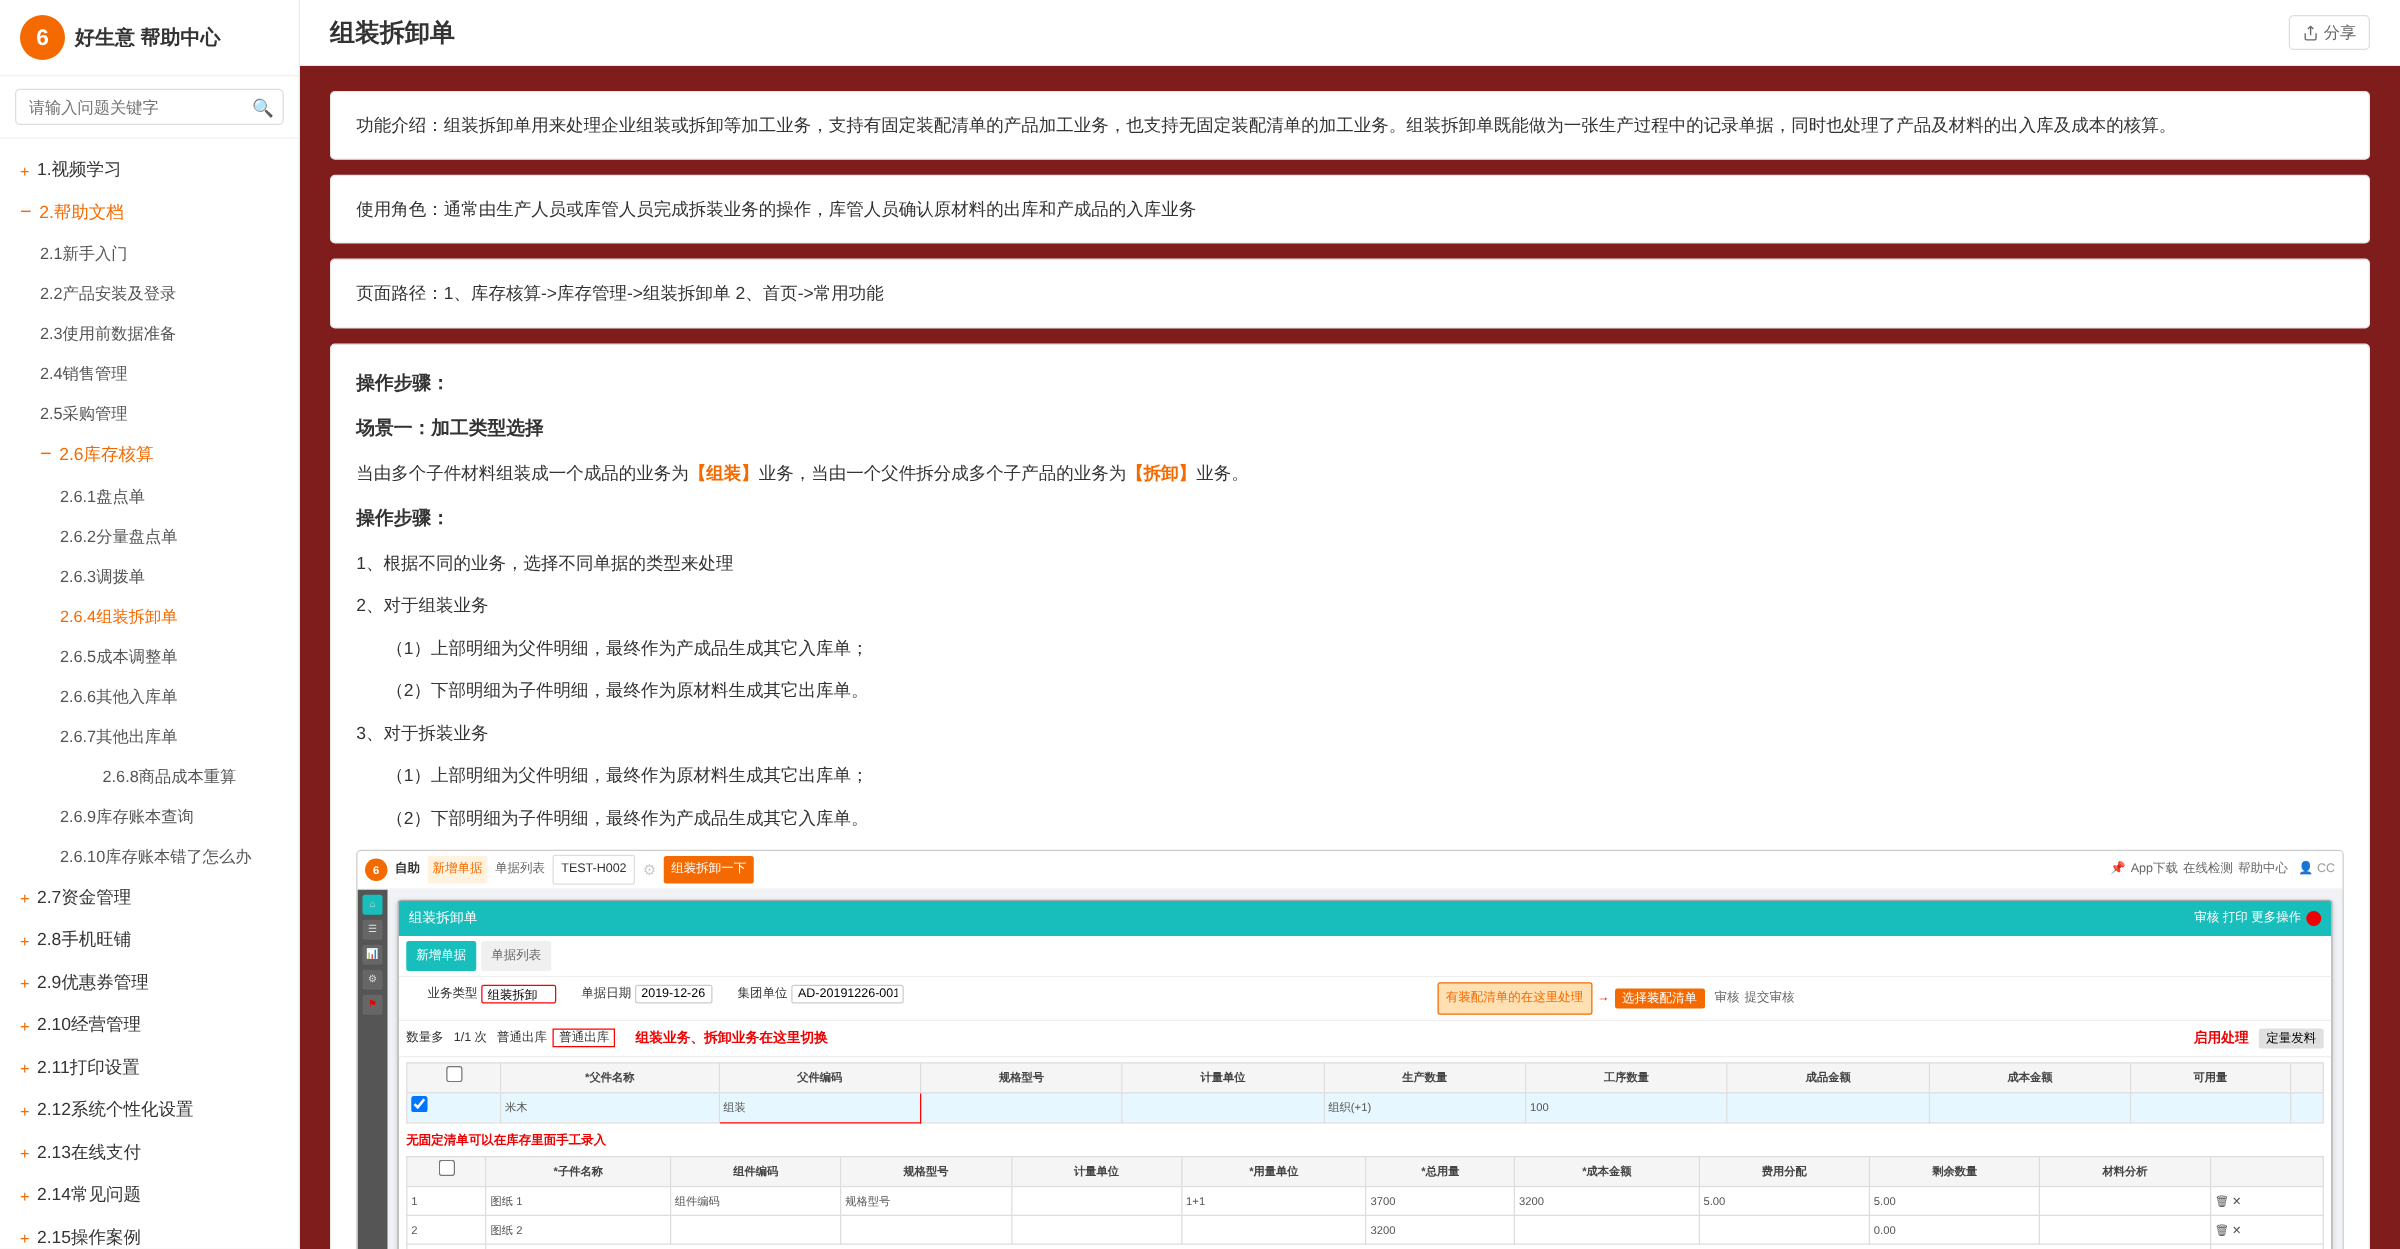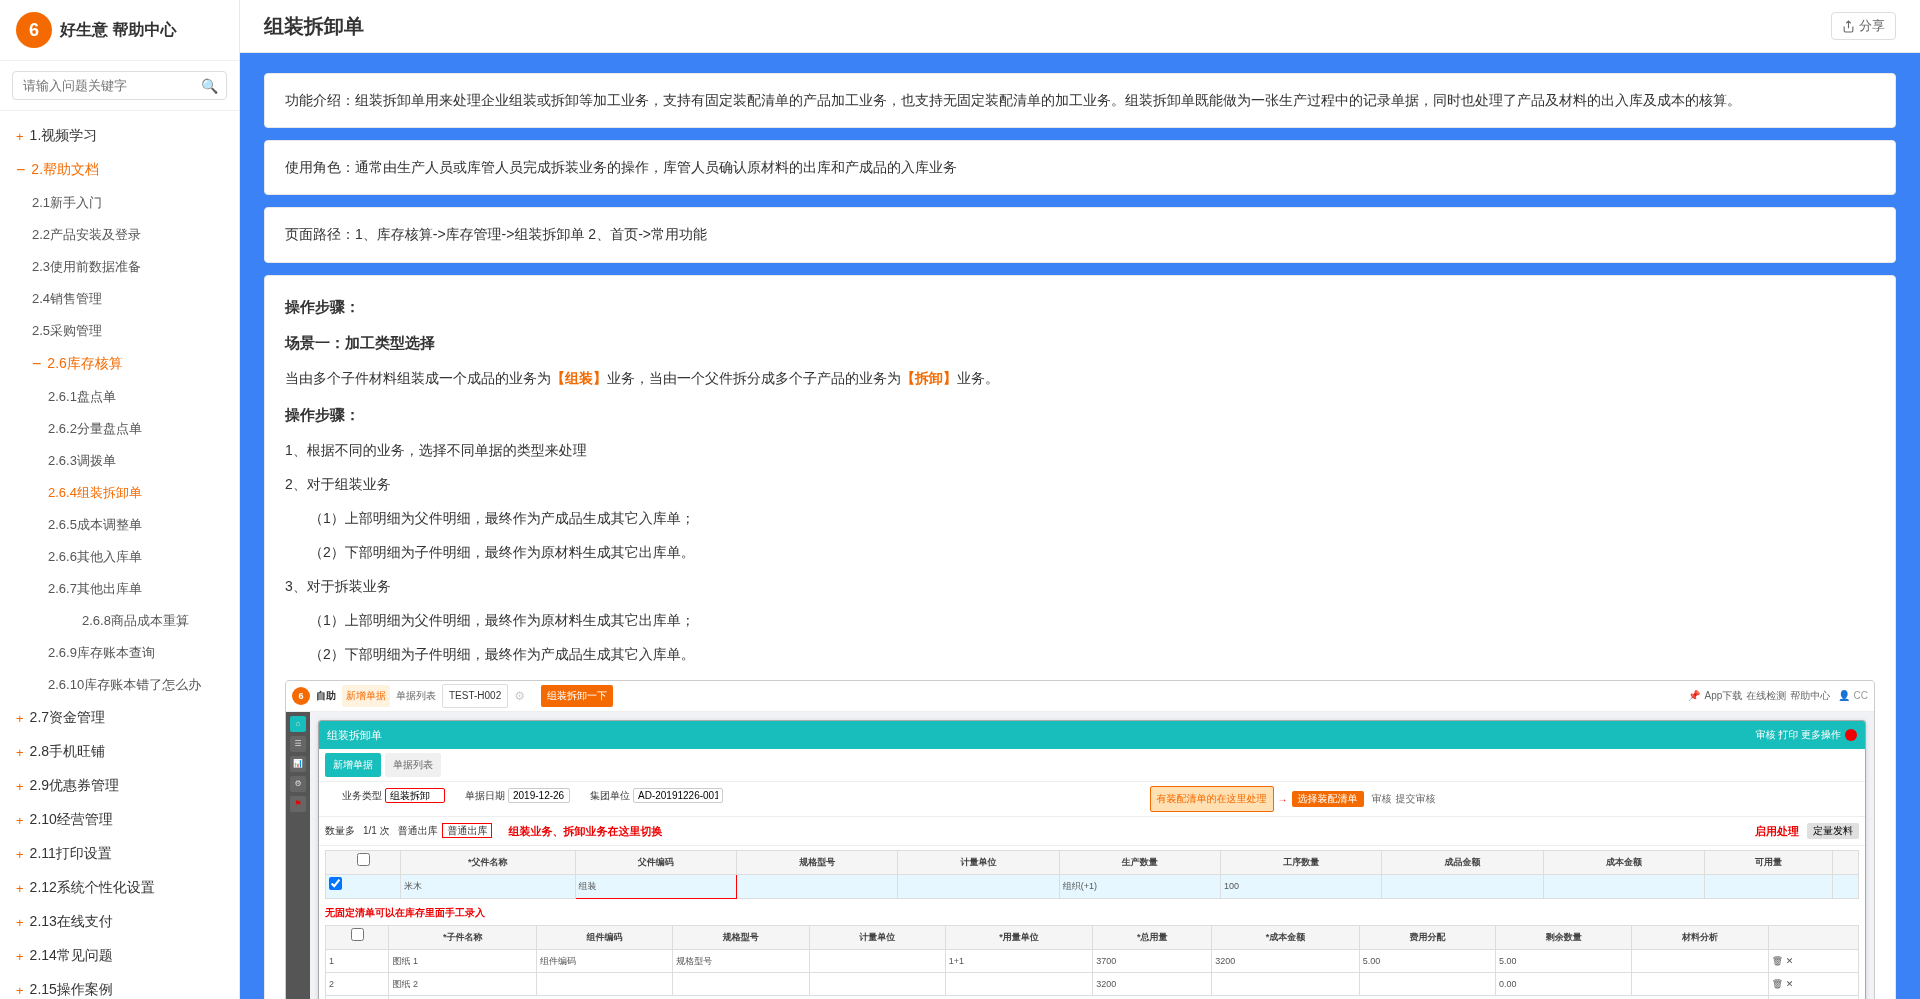--- a/index.html
+++ b/index.html
@@ -96,21 +96,21 @@
       display: flex; align-items: center; gap: 4px;
       color: #666; font-size: 13px; cursor: pointer;
       border: 1px solid #ddd; border-radius: 4px; padding: 4px 10px;
       background: #fff;
     }
 
     .content-area {
       flex: 1;
       overflow-y: auto;
       padding: 20px 24px;
-      background: #3b82f6;
+      background: #7f1d1d;
     }
 
     .info-block {
       background: #fff;
       border: 1px solid #e8e8e8;
       border-radius: 4px;
       padding: 14px 20px;
       margin-bottom: 12px;
       font-size: 14px;
       line-height: 1.8;
@@ -376,21 +376,21 @@
       <div style="margin-top:12px; position:relative;">
         <div class="ss-container">
 
           <div class="topbar-outer">
             <div class="topbar-logo-outer">6</div>
             <span style="font-size:10px;color:#333;font-weight:bold;">自助</span>
             <span style="font-size:10px;color:#f56a00;background:#fff3e0;padding:1px 4px;border-radius:2px;">新增单据</span>
             <span style="font-size:10px;color:#666;">单据列表</span>
             <div class="topbar-input-outer">TEST-H002</div>
             <span style="color:#ccc;font-size:12px;">⚙</span>
-            <span style="background:#f56a00;color:#fff;font-size:10px;padding:1px 6px;border-radius:2px;margin-left:10px;">组装拆卸一下</span>
+            <span style="background:#f56a00;color:#fff;font-size:10px;padding:1px 6px;border-radius:2px;">组装拆卸一下</span>
             <div class="topbar-icon-group">
               <span style="font-size:10px;color:#e00;">📌</span>
               <span style="font-size:10px;color:#666;">App下载</span>
               <span style="font-size:10px;color:#666;">在线检测</span>
               <span style="font-size:10px;color:#666;">帮助中心</span>
               <span style="font-size:10px;color:#999;margin-left:4px;">👤 CC</span>
             </div>
           </div>
 
           <div style="display:flex;">

